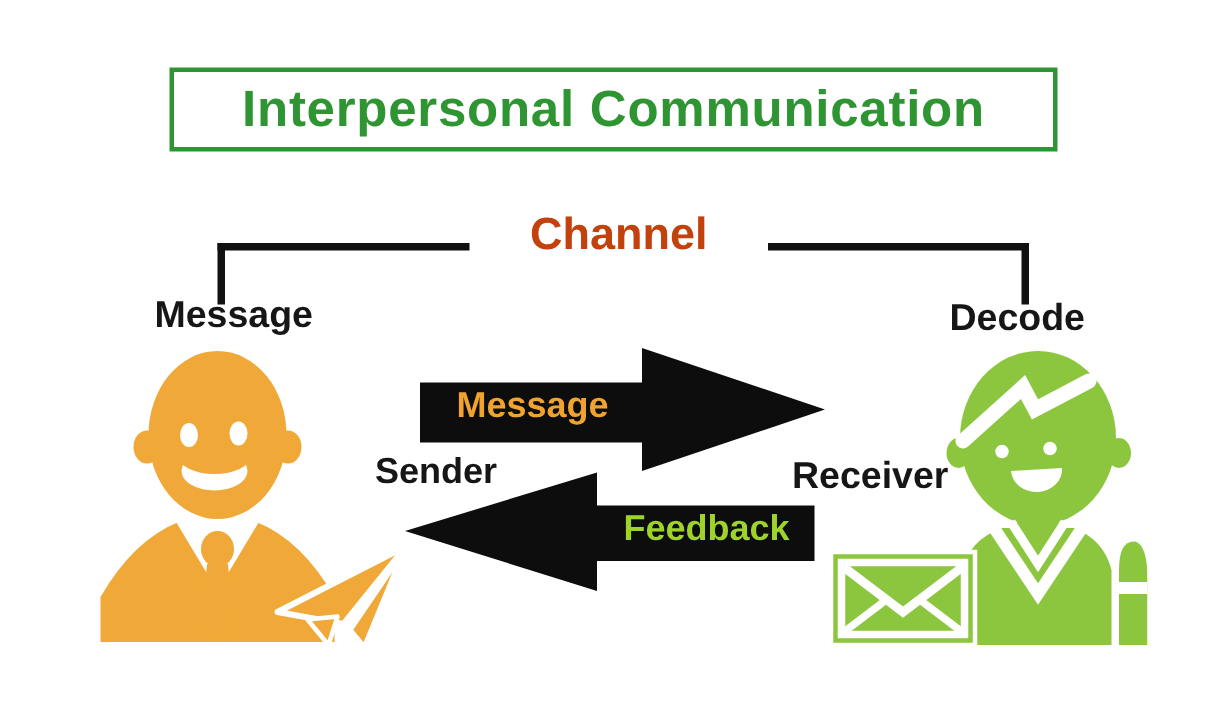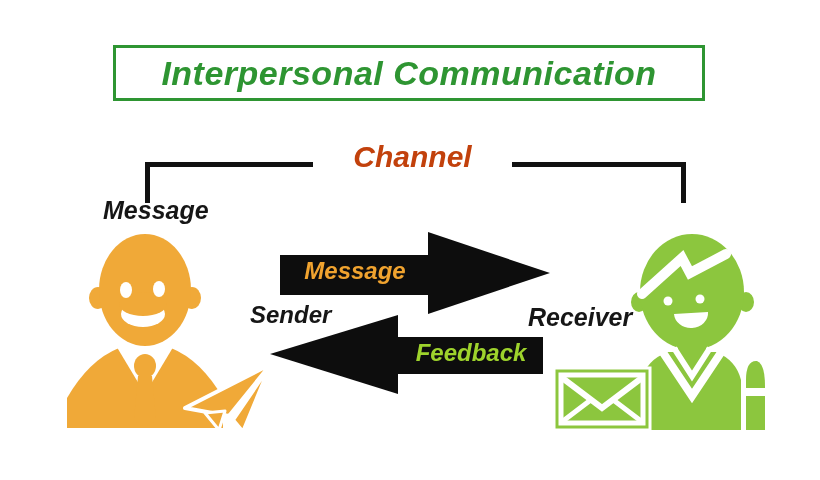--- a/index.html
+++ b/index.html
@@ -1,18 +1,18 @@
 <!DOCTYPE html>
 <html><head>
 <meta charset="utf-8">
 <style>
   html,body{margin:0;padding:0;background:#fff;}
   #canvas{
     position:relative;width:820px;height:480px;background:#ffffff;
-    font-family:"Liberation Sans",sans-serif;overflow:hidden;font-style:italic;
+    font-family:"Liberation Sans",sans-serif;overflow:hidden;
   }
   .abs{position:absolute;}
   
   .title-box{
     left:113px;top:45px;width:586px;height:50px;
     border:3px solid #2e9532;display:flex;align-items:center;justify-content:center;
   }
   .title-text{color:#2e9532;font-size:34px;font-weight:bold;letter-spacing:0.5px;white-space:nowrap;}
   
   .bracket{background:#111;}
@@ -43,20 +43,21 @@
     <span class="title-text">Interpersonal Communication</span>
   </div>
 
   <div class="abs bracket ch-line-left"></div>
   <div class="abs bracket ch-line-right"></div>
   <div class="abs bracket ch-drop-left"></div>
   <div class="abs bracket ch-drop-right"></div>
   <div class="abs channel-label">Channel</div>
 
   <div class="abs node-label encode">Message</div>
+  <div class="abs node-label decode">Decode</div>
 
   <svg class="abs" style="left:55px;top:228px" width="230" height="205" viewBox="0 0 230 205">
     <g fill="#f0a938">
 
       <ellipse cx="43" cy="70" rx="9" ry="11"></ellipse>
       <ellipse cx="137" cy="70" rx="9" ry="11"></ellipse>
 
       <path d="M 12,200 L 12,170 Q 34,132 64,120 L 116,120 Q 146,132 168,170 L 168,200 Z"></path>
 
       <polygon points="60,116 90,166 120,116" fill="#ffffff"></polygon>

